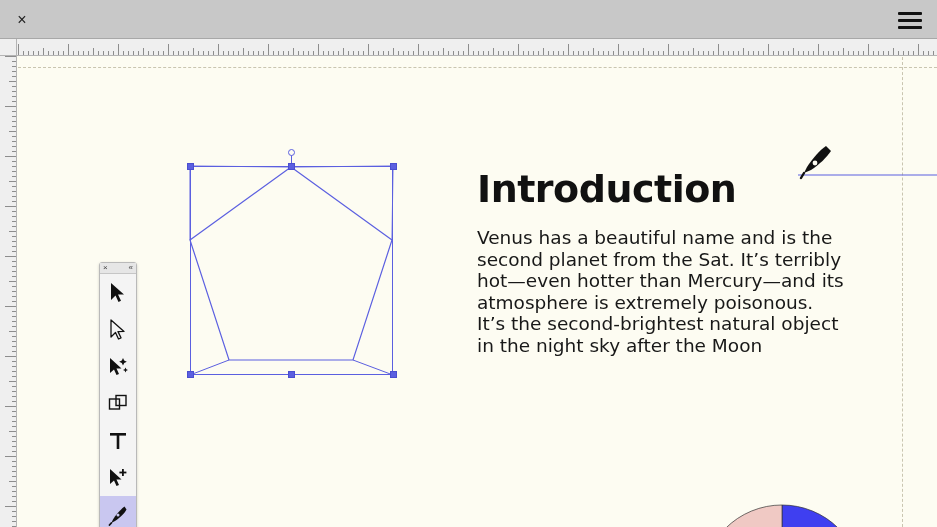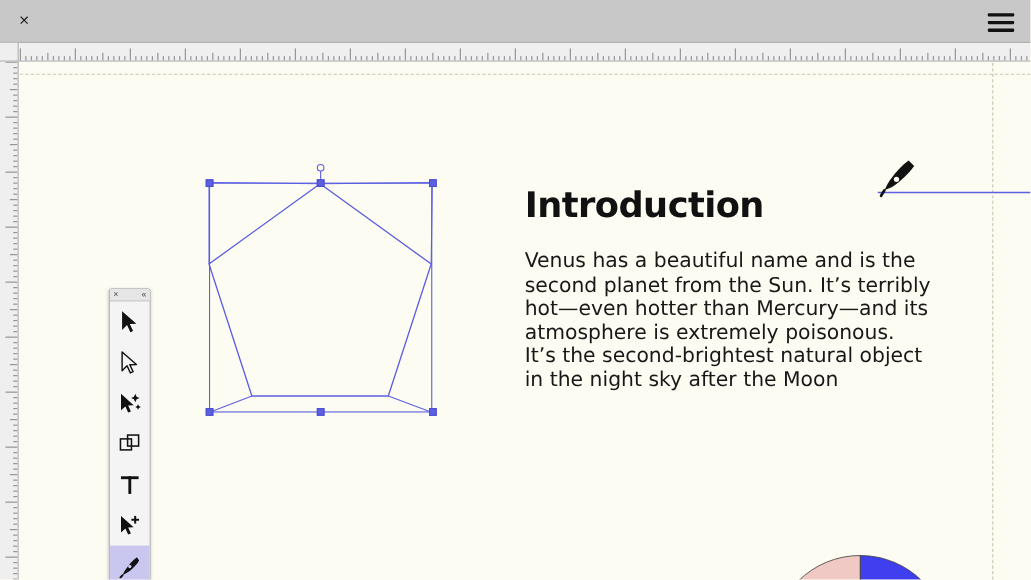--- a/index.html
+++ b/index.html
@@ -148,21 +148,21 @@
   .rot-line {
     position: absolute;
     width: 1px;
     background: #5b5fe0;
   }
 
   
   .heading {
     position: absolute;
     left: 459px; top: 110px;
-    font-size: 32px;
+    font-size: 38px;
     font-weight: bold;
     color: #111;
     letter-spacing: -0.5px;
     font-family: "DejaVu Sans", sans-serif;
   }
   .bodytext {
     position: absolute;
     left: 459px; top: 170px;
     width: 370px;
     font-size: 18.5px;
@@ -548,21 +548,21 @@
       <div class="handle round" style="left:120px; top:2px;"></div>
       <div class="handle" style="left:19px; top:16px;"></div>
       <div class="handle" style="left:120px; top:16px;"></div>
       <div class="handle" style="left:222px; top:16px;"></div>
       <div class="handle" style="left:19px; top:224px;"></div>
       <div class="handle" style="left:120px; top:224px;"></div>
       <div class="handle" style="left:222px; top:224px;"></div>
     </div>
 
     <div class="heading">Introduction</div>
-    <div class="bodytext">Venus has a beautiful name and is the second planet from the Sun. It’s terribly hot—even hotter than Mercury—and its atmosphere is extremely poisonous. It’s the second-brightest natural object in the night sky after the Moon</div>
+    <div class="bodytext">Venus has a beautiful name and is the second planet from the Sat. It’s terribly hot—even hotter than Mercury—and its atmosphere is extremely poisonous. It’s the second-brightest natural object in the night sky after the Moon</div>
 
     <svg class="pie" width="176" height="176" viewBox="0 0 176 176">
       <g transform="translate(88,88)">
         <path d="M0 0 L0 -80 A80 80 0 0 1 56.57 -56.57 Z" fill="#3f3ff0" stroke="#333" stroke-width="0.7"></path>
         <path d="M0 0 L56.57 -56.57 A80 80 0 0 1 80 0 Z" fill="#c9c9c9" stroke="#333" stroke-width="0.7"></path>
         <path d="M0 0 L-56.57 -56.57 A80 80 0 0 1 0 -80 Z" fill="#f0c9c4" stroke="#333" stroke-width="0.7"></path>
         <path d="M0 0 L-80 0 A80 80 0 0 1 -56.57 -56.57 Z" fill="#c79090" stroke="#333" stroke-width="0.7"></path>
       </g>
     </svg>
   </div>

